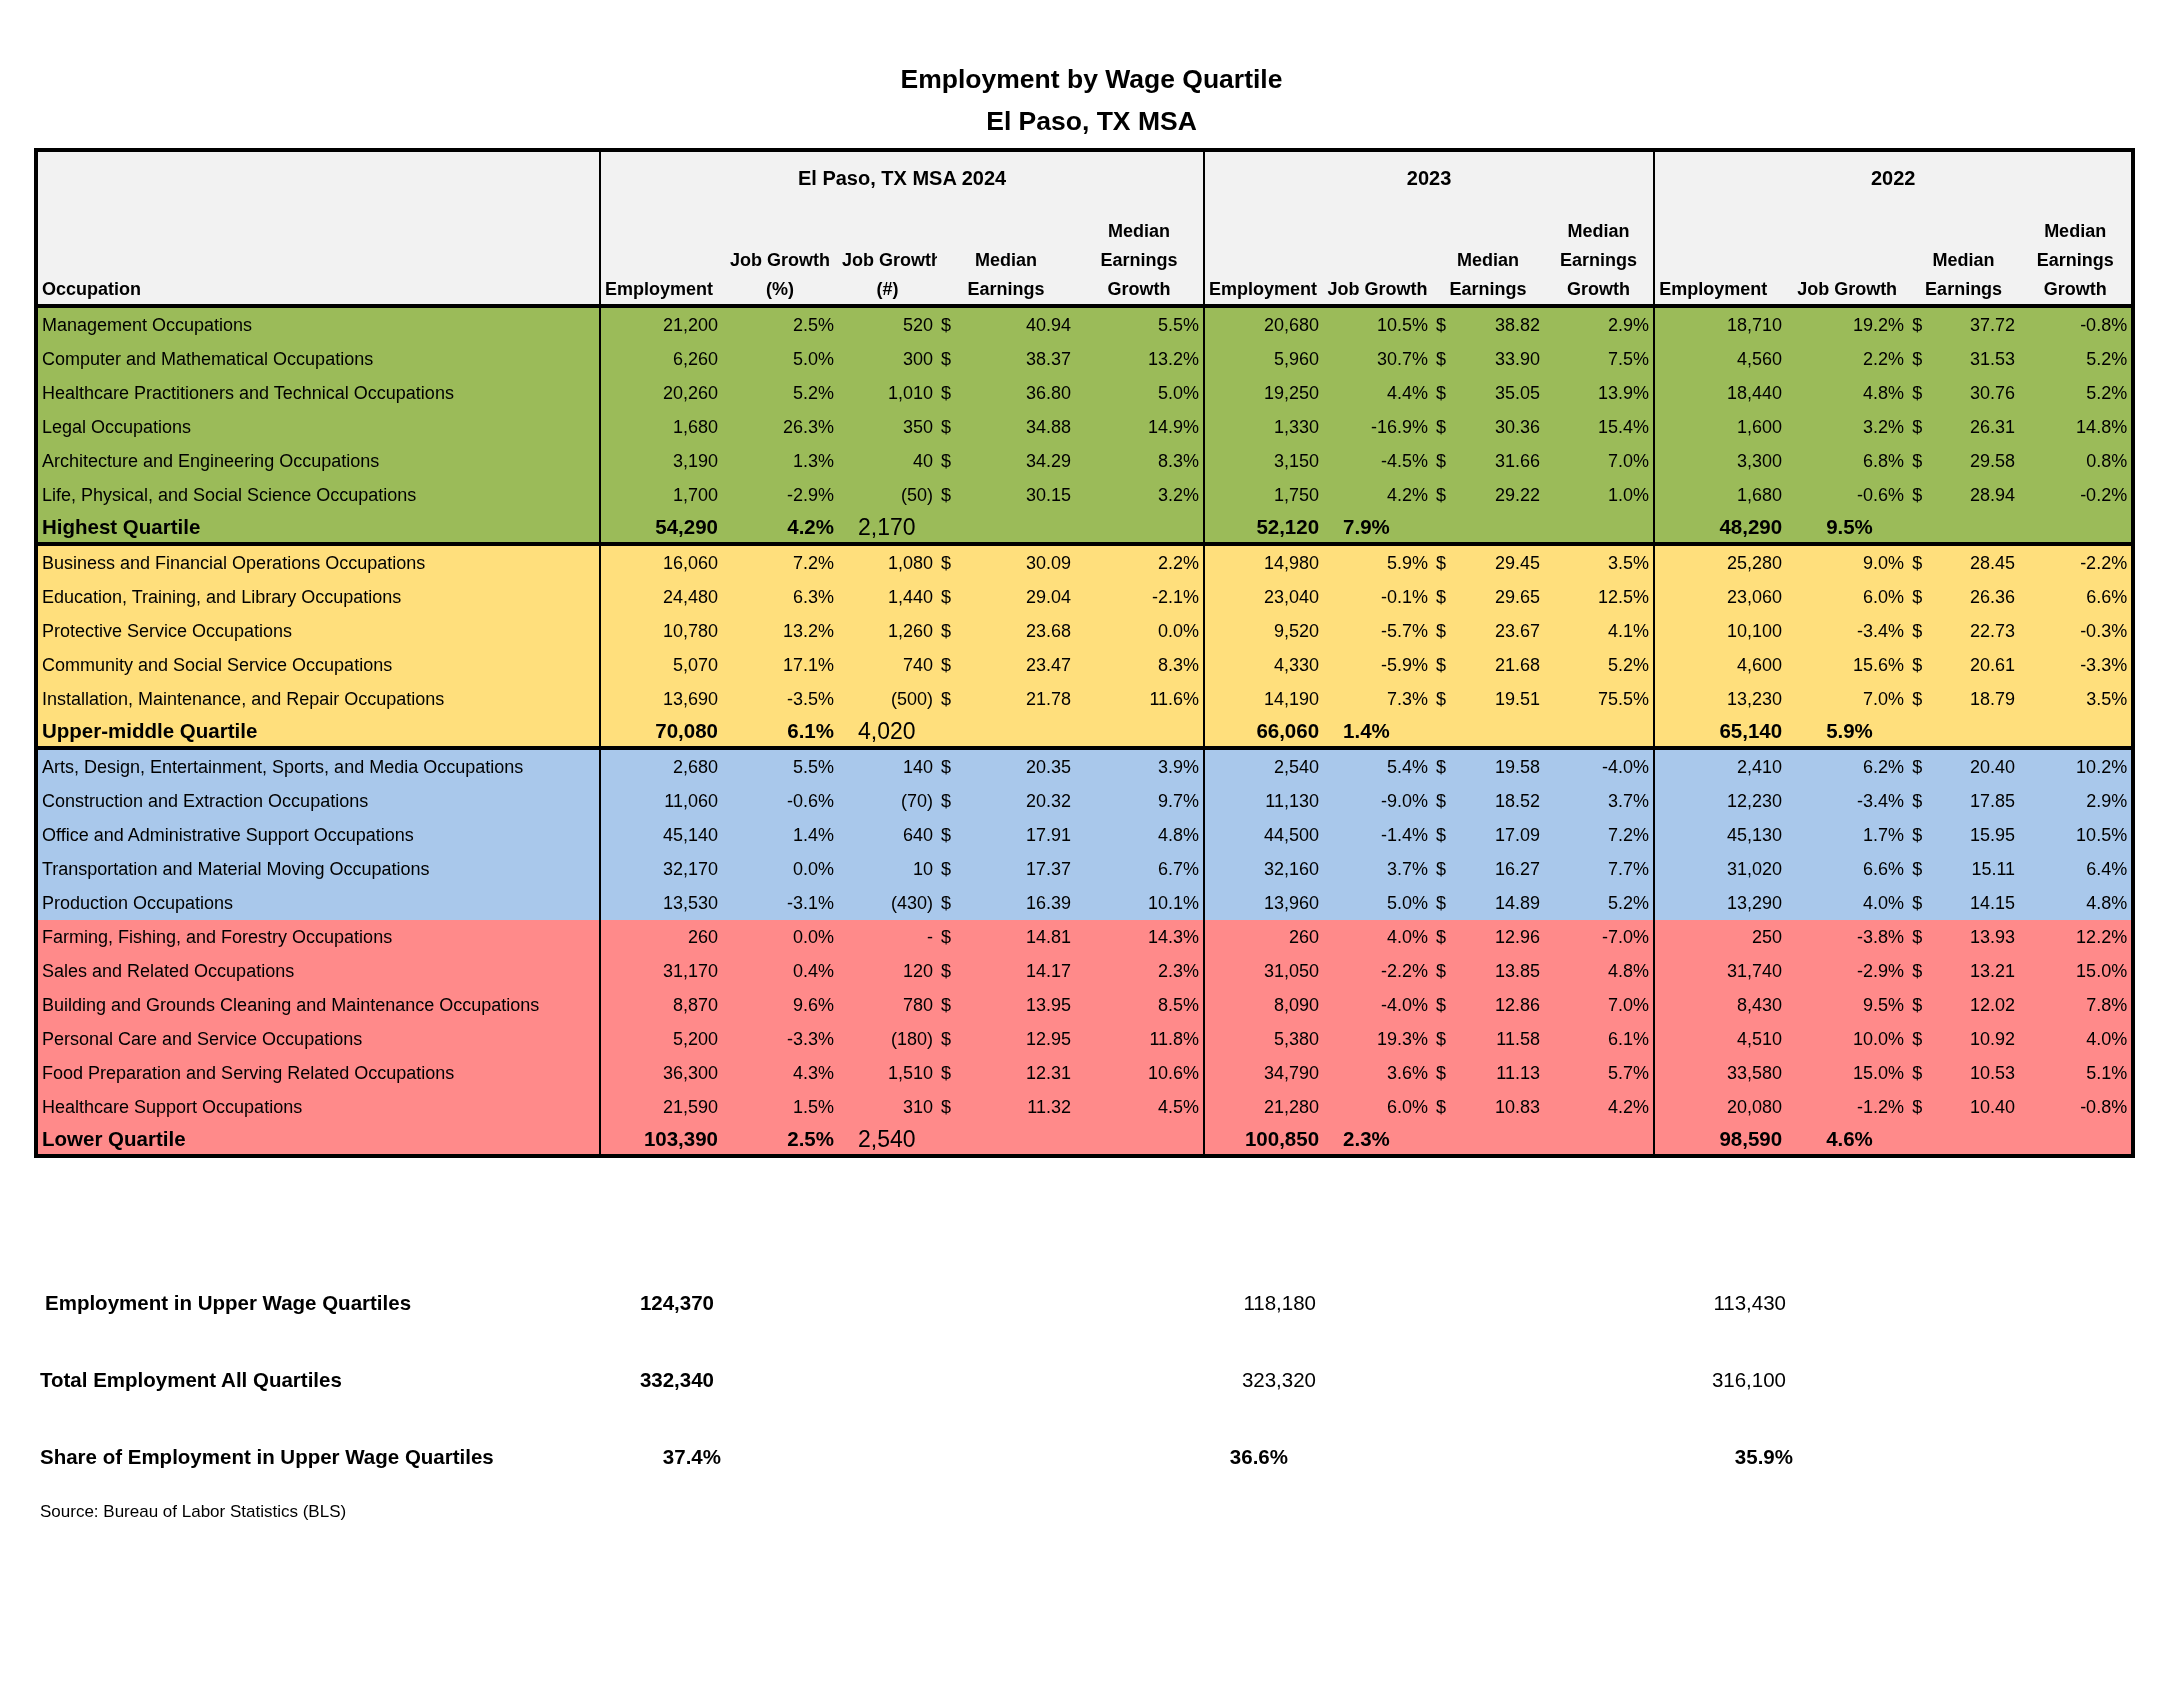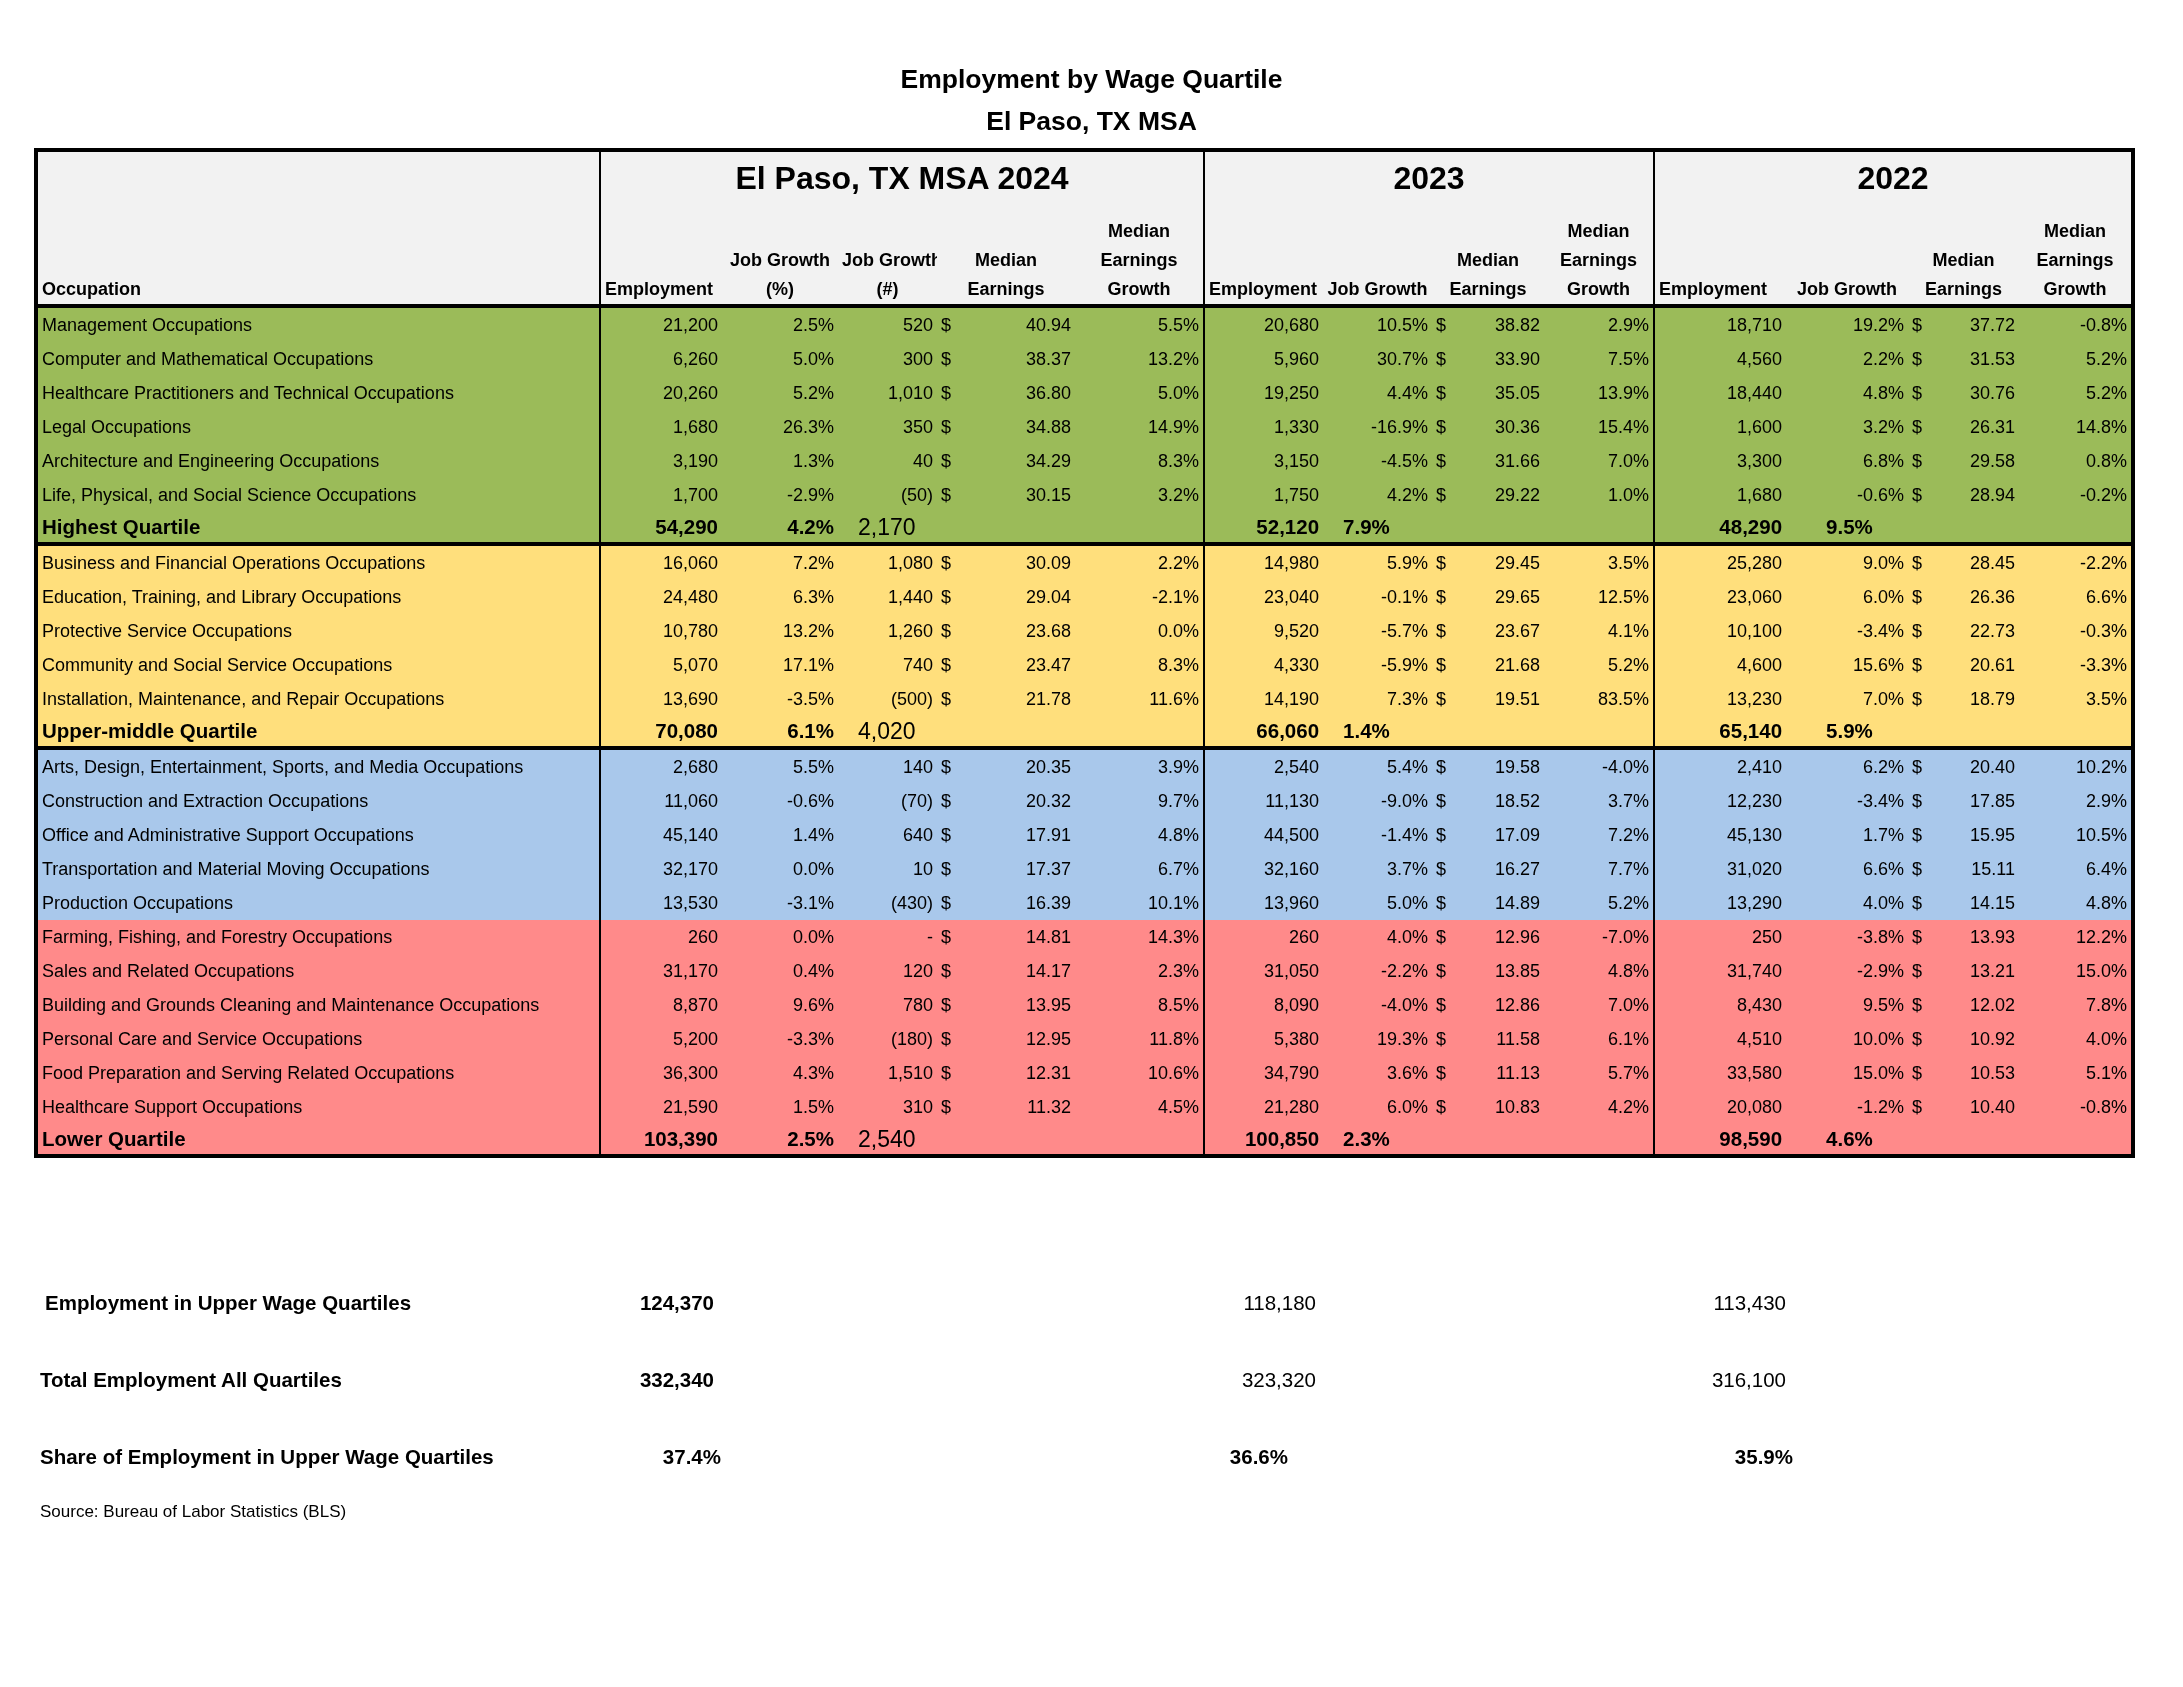--- a/index.html
+++ b/index.html
@@ -5,21 +5,21 @@
   html, body { margin: 0; padding: 0; background: #ffffff; }
   body { width: 2183px; height: 1687px; position: relative; font-family: "Liberation Sans", sans-serif; color: #000; overflow: hidden; }
   .title { position: absolute; left: 0; width: 2183px; text-align: center; font-weight: bold; font-size: 26.5px; }
   .title.t1 { top: 64px; }
   .title.t2 { top: 106px; }
 
   table.main { position: absolute; left: 34px; top: 148px; width: 2100px; border-collapse: collapse; table-layout: fixed; font-size: 18px; }
   table.main td, table.main th { padding: 0 4px; white-space: nowrap; overflow: hidden; }
   table.main { border: 4.6px solid #000; }
   .hdr th { background: #F2F2F2; font-weight: bold; }
-  .hdr-year th { height: 53px; font-size: 32px; vertical-align: middle; text-align: center; }
+  .hdr-year th { height: 53px; font-size: 20px; vertical-align: middle; text-align: center; }
   .hdr-cols th { height: 99px; font-size: 18px; vertical-align: bottom; text-align: center; line-height: 29px; padding-bottom: 2.6px; }
   .hdr-cols th.occ { text-align: left; }
   .hdr-cols th.emp { text-align: left; }
   .hdr-bottom { border-bottom: 4.6px solid #000; }
   .vsep { border-left: 2.6px solid #000; }
 
   tr.row td { height: 34px; vertical-align: middle; }
   tr.row td.occ { text-align: left; }
   td.num { text-align: right; }
   td.dollar { text-align: left; padding-left: 2.6px; padding-right: 0; }
@@ -307,21 +307,21 @@
         <td class="num vsep">13,690</td>
         <td class="num">-3.5%</td>
         <td class="num">(500)</td>
         <td class="dollar">$</td>
         <td class="num">21.78</td>
         <td class="num">11.6%</td>
         <td class="num vsep">14,190</td>
         <td class="num">7.3%</td>
         <td class="dollar">$</td>
         <td class="num">19.51</td>
-        <td class="num">83.5%</td>
+        <td class="num">75.5%</td>
         <td class="num vsep">13,230</td>
         <td class="num">7.0%</td>
         <td class="dollar">$</td>
         <td class="num">18.79</td>
         <td class="num">3.5%</td>
       </tr>
       <tr class="row sub group-end g-upmid">
         <td class="occ">Upper-middle Quartile</td>
         <td class="num vsep">70,080</td>
         <td class="num">6.1%</td>

